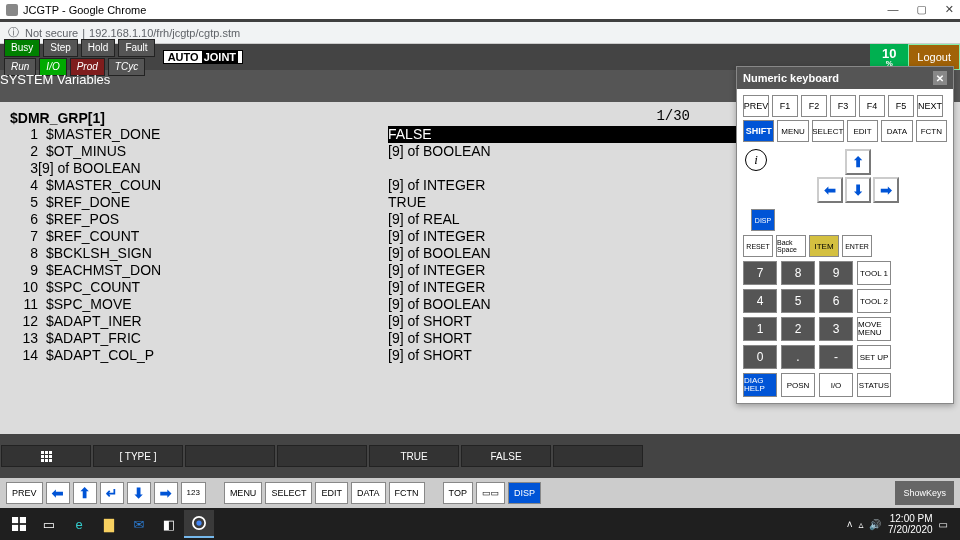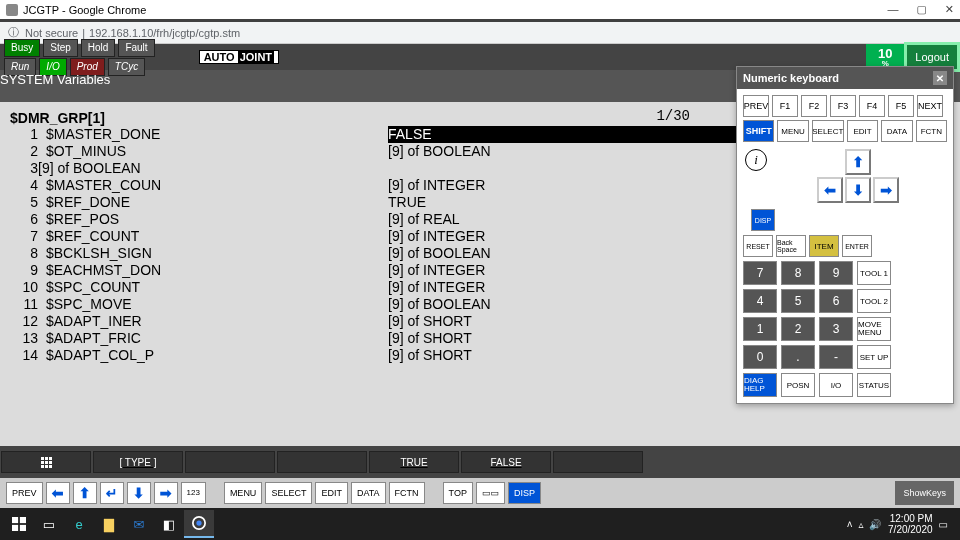--- a/index.html
+++ b/index.html
@@ -9,36 +9,36 @@
 .window-titlebar { height: 22px; background: #fff; display: flex; align-items: center; padding: 0 6px; font-size: 11px; color: #000; border-bottom: 3px solid #404040; }
 .window-titlebar .favicon { width: 12px; height: 12px; background: #888; border-radius: 2px; margin-right: 5px; }
 .window-titlebar .win-controls { margin-left: auto; display: flex; gap: 18px; color: #444; font-size: 11px; }
 .window-titlebar .win-controls span { cursor: pointer; }
 
 
 .urlbar { height: 22px; background: #f1f3f4; display: flex; align-items: center; padding: 0 8px; font-size: 11px; color: #5f6368; border-bottom: 1px solid #ccc; }
 .urlbar .secure-icon { margin-right: 6px; }
 
 
-.status-row { height: 26px; background: #444; display: flex; align-items: center; padding-left: 4px; gap: 36px; }
+.status-row { height: 26px; background: #444; display: flex; align-items: center; padding-left: 4px; }
 .status-btn { height: 18px; margin-right: 2px; padding: 0 6px; font-size: 10px; color: #fff; display: flex; align-items: center; border: 1px solid #222; }
 .s-busy { background: #008000; }
 .s-step { background: #555; }
 .s-hold { background: #555; }
 .s-fault { background: #555; }
 .s-run { background: #555; }
 .s-io  { background: #0a0; }
 .s-prod{ background: #7f1d1d; }
 .s-tcyc{ background: #555; }
 .mode-tag { margin-left: 6px; background: #fff; border: 1px solid #000; font-size: 11px; font-weight: bold; padding: 0 4px; }
 .mode-tag .auto { color: #000; }
 .status-right { margin-left: auto; display: flex; align-items: center; }
 .pct-box { background: #00b050; color: #fff; width: 38px; height: 26px; display: flex; flex-direction: column; align-items: center; justify-content: center; font-size: 13px; font-weight: bold; line-height: 1; }
 .pct-box .sub { font-size: 8px; }
-.logout-btn { background: #15803d; color: #fff; font-size: 11px; padding: 12px 8px; height: 26px; display: flex; align-items: center; border: 3px solid #86efac; }
+.logout-btn { background: #a16207; color: #fff; font-size: 11px; padding: 12px 8px; height: 26px; display: flex; align-items: center; border: 1px solid #86efac; }
 
 
 .app-title { height: 32px; background: #555; color: #fff; font-size: 13px; padding: 2px 0; }
 
 
 .main-area { position: relative; background: #dcdcdc; height: 370px; font-family: "Consolas", monospace; font-size: 14px; padding: 8px 10px; color: #000; }
 .var-header { font-weight: bold; }
 .var-row { display: flex; line-height: 17px; }
 .var-idx { width: 28px; text-align: right; }
 .var-name { width: 350px; padding-left: 8px; }
@@ -56,21 +56,21 @@
 .kb-btn.shift { background: #0054d6; color: #fff; font-weight: bold; }
 .kb-btn.wide { width: 32px; font-size: 8px; }
 .arrow-btn { width: 26px; height: 26px; border: 2px outset #ccc; background: #fff; display: flex; align-items: center; justify-content: center; font-size: 14px; color: #0054d6; font-weight: bold; }
 .arrow-cluster { display: grid; grid-template-columns: 26px 26px 26px; grid-template-rows: 26px 26px; gap: 2px; width: 82px; margin: 4px auto; justify-items: center; }
 .info-icon { width: 22px; height: 22px; border: 1px solid #000; border-radius: 50%; display: flex; align-items: center; justify-content: center; font-style: italic; font-family: serif; font-size: 13px; margin: 4px 2px; }
 .num-grid { display: grid; grid-template-columns: repeat(4, 34px); gap: 4px; }
 .num-grid .kb-btn { width: 34px; height: 24px; font-size: 12px; }
 .num-grid .side-lbl { font-size: 8px; }
 
 
-.bottom-soft { position: absolute; left: 0; right: 0; bottom: 62px; height: 32px; background: #444; display: flex; align-items: center; text-decoration: underline; }
+.bottom-soft { position: absolute; left: 0; right: 0; bottom: 62px; height: 44px; background: #444; display: flex; align-items: center; }
 .soft-key { flex: 0 0 90px; height: 22px; background: #333; color: #fff; font-size: 10px; display: flex; align-items: center; justify-content: center; border: 1px solid #222; margin: 0 1px; }
 .soft-key .grid { display: grid; grid-template-columns: repeat(3,3px); grid-template-rows: repeat(3,3px); gap: 1px; }
 .soft-key .grid span { background: #fff; }
 
 .bottom-bar2 { position: absolute; left: 0; right: 0; bottom: 32px; height: 30px; background: #ccc; display: flex; align-items: center; padding: 0 6px; gap: 3px; }
 .bbtn { height: 22px; border: 1px solid #888; background: #fff; font-size: 9px; padding: 0 5px; display: flex; align-items: center; justify-content: center; min-width: 22px; }
 .bbtn.arrow { font-size: 14px; color: #0054d6; font-weight: bold; width: 24px; padding: 0; }
 .bbtn.blue { background: #0054d6; color: #fff; }
 
 .showkeys { margin-left: auto; background: #666; color: #fff; height: 24px; padding: 0 8px; font-size: 9px; display: flex; flex-direction: row; align-items: center; justify-content: center; line-height: 1; }

